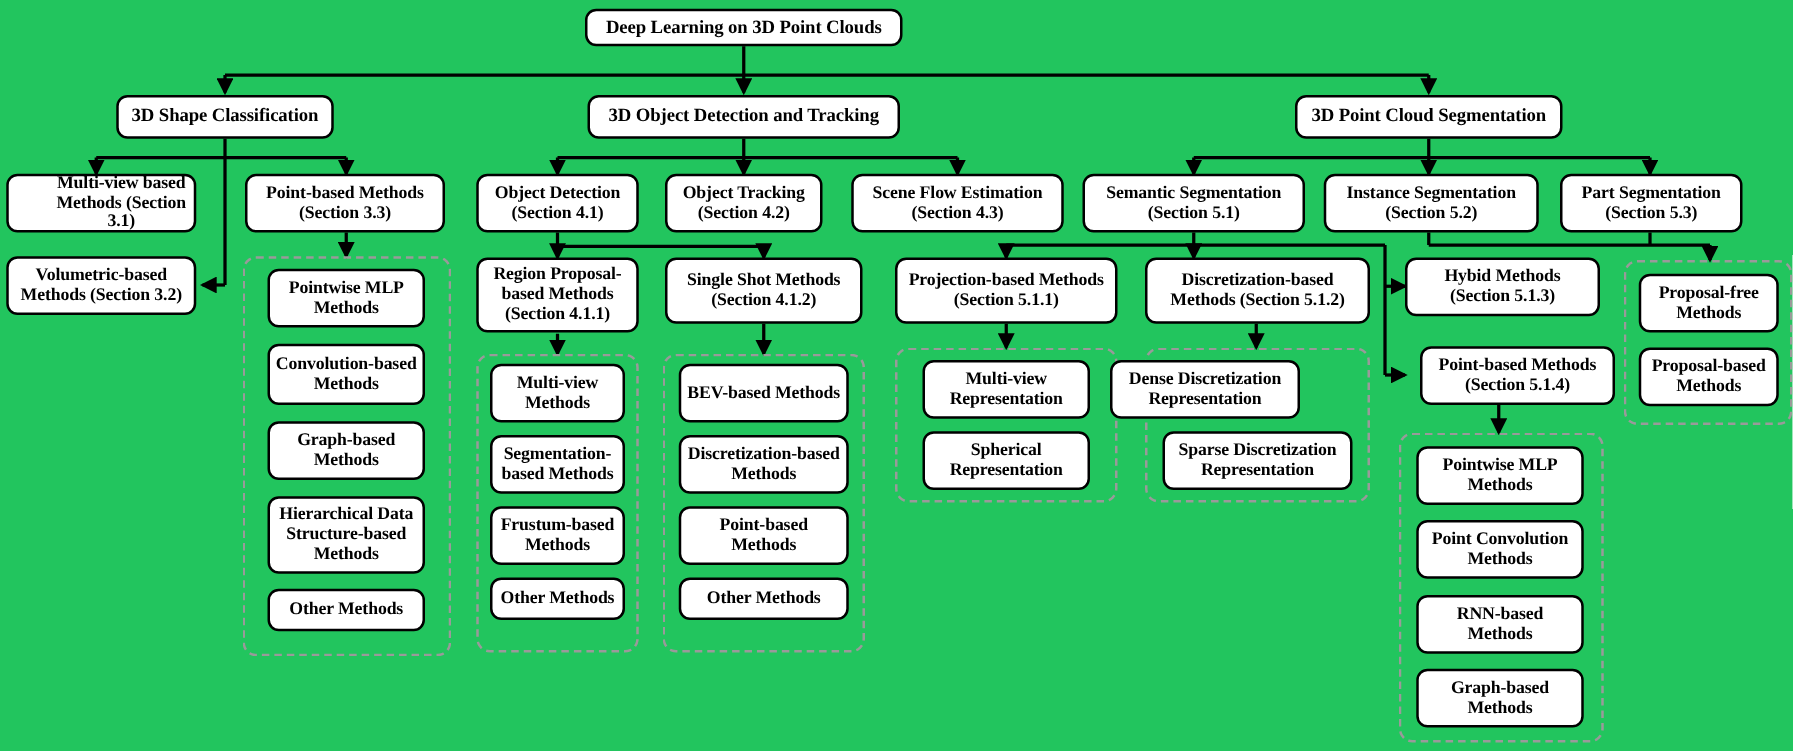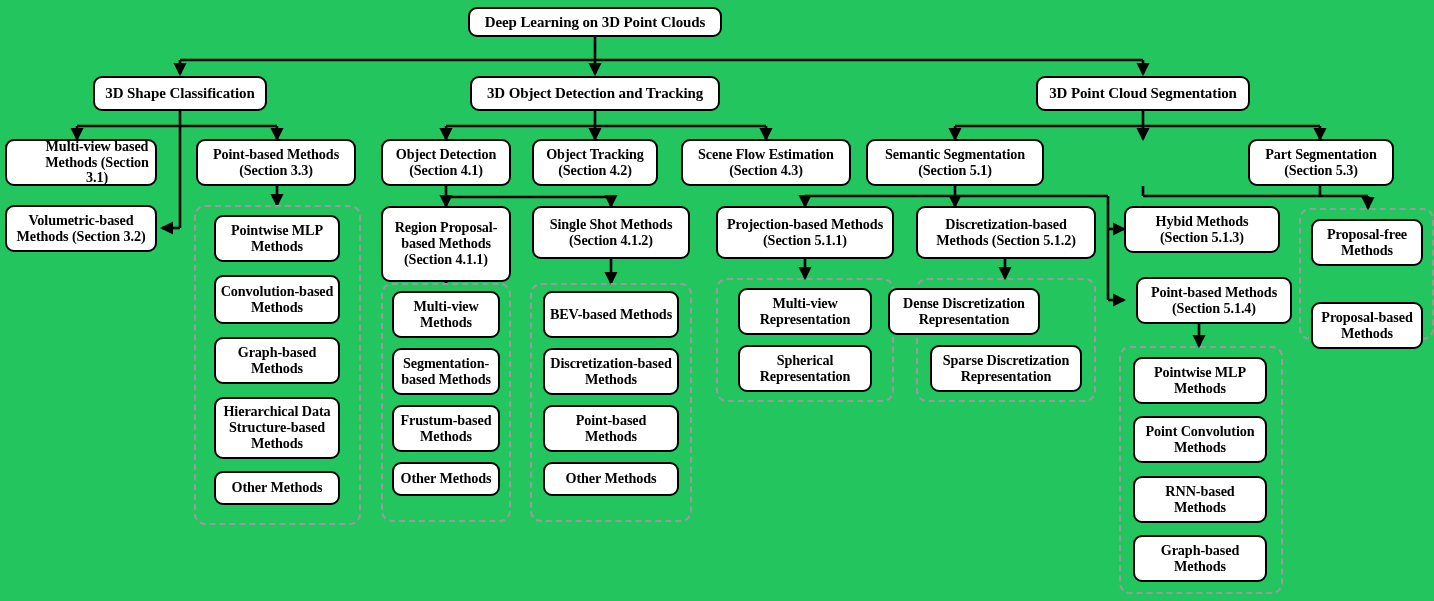--- a/index.html
+++ b/index.html
@@ -143,25 +143,28 @@
   <div class="node f14" style="left:532px;top:139px;width:126px;height:47px;">
     <span>Object Tracking (Section 4.2)</span>
   </div>
   <div class="node f14" style="left:681px;top:139px;width:170px;height:47px;">
     <span>Scene Flow Estimation (Section 4.3)</span>
   </div>
 
   <div class="node f14" style="left:866px;top:139px;width:178px;height:47px;">
     <span>Semantic Segmentation (Section 5.1)</span>
   </div>
+  <div class="node f14" style="left:1059px;top:139px;width:172px;height:47px;">
+    <span>Instance Segmentation (Section 5.2)</span>
+  </div>
   <div class="node f14" style="left:1248px;top:139px;width:146px;height:47px;">
     <span>Part Segmentation (Section 5.3)</span>
   </div>
 
-  <div class="node f14" style="left:381px;top:206px;width:130px;height:76px;">
+  <div class="node f14" style="left:381px;top:206px;width:130px;height:60px;">
     <span>Region Proposal-based Methods (Section 4.1.1)</span>
   </div>
   <div class="node f14" style="left:532px;top:206px;width:158px;height:53px;">
     <span>Single Shot Methods (Section 4.1.2)</span>
   </div>
   <div class="node f14" style="left:716px;top:206px;width:178px;height:53px;">
     <span>Projection-based Methods (Section 5.1.1)</span>
   </div>
   <div class="node f14" style="left:916px;top:206px;width:180px;height:53px;">
     <span>Discretization-based Methods (Section 5.1.2)</span>
@@ -245,17 +248,17 @@
     <span>RNN-based Methods</span>
   </div>
   <div class="node f14" style="left:1133px;top:535px;width:134px;height:47px;">
     <span>Graph-based Methods</span>
   </div>
 
   <div class="dashgroup" style="left:1299px;top:208px;width:135px;height:132px;"></div>
   <div class="node f14" style="left:1311px;top:219px;width:112px;height:47px;">
     <span>Proposal-free Methods</span>
   </div>
-  <div class="node f14" style="left:1311px;top:278px;width:112px;height:47px;margin-top:24px;">
+  <div class="node f14" style="left:1311px;top:278px;width:112px;height:47px;">
     <span>Proposal-based Methods</span>
   </div>
 
 </div>
 
 </body></html>

